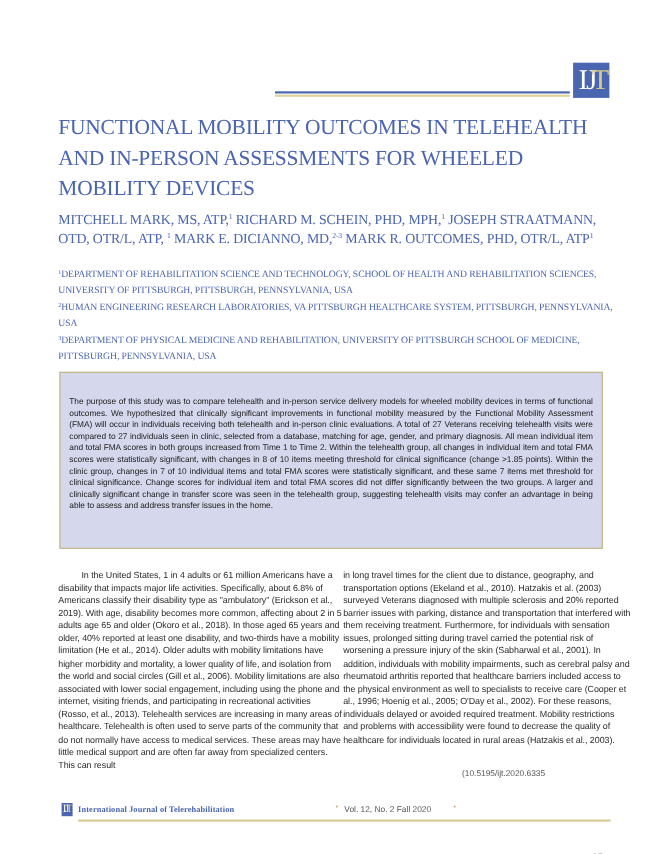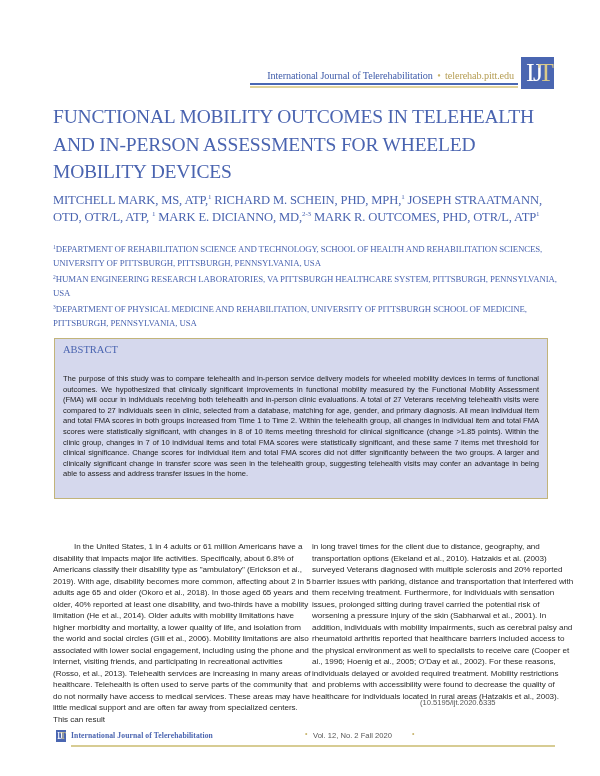--- a/index.html
+++ b/index.html
@@ -27,43 +27,38 @@
     .affils { position: absolute; left: 53px; top: 243px; width: 510px; font-family: "Liberation Serif", serif; font-size: 8.8px; line-height: 13.5px; color: #4a64b0; letter-spacing: -0.1px; }
     .affil { margin-bottom: 3px; }
     .affil sup { font-size: 5.5px; vertical-align: 3px; line-height: 0; }
 
     .abstract-box { position: absolute; left: 54px; top: 338px; width: 494px; height: 161px; background: #d5d8ed; border: 1.5px solid #c2b47a; padding: 4px 8px 0 8px; }
     .abstract-heading { font-family: "Liberation Serif", serif; font-size: 10.5px; color: #4a64b0; line-height: 14px; margin-bottom: 2px; }
     .abstract-text { font-size: 7.6px; line-height: 10.6px; color: #222; text-align: justify; letter-spacing: -0.05px; margin-top: 17px; }
     .keywords { margin-top: 11px; font-size: 7.8px; line-height: 10px; color: #222; font-style: italic; }
     .keywords b { font-weight: bold; }
 
-    .col { position: absolute; top: 541px; width: 258px; font-size: 8.1px; line-height: 11.5px; color: #2a2a2a; letter-spacing: -0.05px; }
+    .col { position: absolute; top: 517px; width: 258px; font-size: 8.1px; line-height: 11.5px; color: #2a2a2a; letter-spacing: -0.05px; }
     .col-left { left: 53px; }
     .col-right { left: 312px; width: 262px; }
     .col-left p { text-indent: 21px; }
 
     .footer-logo { position: absolute; left: 56px; top: 730px; width: 10px; height: 12px; background: #4a66b1; }
     .footer-logo span { position: absolute; font-family: "Liberation Serif", serif; font-size: 10px; line-height: 12px; top: 0; }
     .footer-journal { position: absolute; left: 71px; top: 731px; font-family: "Liberation Serif", serif; font-weight: bold; font-size: 7.6px; color: #4a64b0; letter-spacing: 0.1px; }
     .footer-line { position: absolute; left: 71px; top: 745px; width: 484px; height: 1.5px; background: #d7cc93; }
     .footer-dot { position: absolute; top: 730px; font-size: 7px; color: #c8b46c; }
     .footer-vol { position: absolute; left: 313px; top: 731px; font-family: Liberation Sans, sans-serif; font-size: 7.6px; color: #555; }
     .footer-doi { position: absolute; left: 420px; top: 698px; font-family: Liberation Sans, sans-serif; font-size: 7.6px; color: #555; }
     .footer-page { position: absolute; left: 539px; top: 730px; font-family: "Liberation Serif", serif; font-size: 9px; color: #333; margin-top: 44px; }
   </style>
 </head>
 <body>
 
 <div class="header">
-  <div class="header-text">
-    <span class="header-journal">International Journal of Telerehabilitation</span>
-    <span class="header-sep">•</span>
-    <span class="header-url">telerehab.pitt.edu</span>
-  </div>
   <div class="header-line-blue"></div>
   <div class="header-line-tan"></div>
 </div>
 
 <div class="logo">
   <span class="l-i">I</span>
   <span class="l-j">J</span>
   <span class="l-t">T</span>
 </div>
 
@@ -73,21 +68,20 @@
   <span>MITCHELL MARK, MS, ATP,</span><sup>1</sup><span> RICHARD M. SCHEIN, PHD, MPH,</span><sup>1</sup><span> JOSEPH STRAATMANN, OTD, OTR/L, ATP, </span><sup>1</sup><span> MARK E. DICIANNO, MD,</span><sup>2-3</sup><span> MARK R. OUTCOMES, PHD, OTR/L, ATP</span><sup>1</sup>
 </div>
 
 <div class="affils">
   <div class="affil"><sup>1</sup><span>DEPARTMENT OF REHABILITATION SCIENCE AND TECHNOLOGY, SCHOOL OF HEALTH AND REHABILITATION SCIENCES, UNIVERSITY OF PITTSBURGH, PITTSBURGH, PENNSYLVANIA, USA</span></div>
   <div class="affil"><sup>2</sup><span>HUMAN ENGINEERING RESEARCH LABORATORIES, VA PITTSBURGH HEALTHCARE SYSTEM, PITTSBURGH, PENNSYLVANIA, USA</span></div>
   <div class="affil"><sup>3</sup><span>DEPARTMENT OF PHYSICAL MEDICINE AND REHABILITATION, UNIVERSITY OF PITTSBURGH SCHOOL OF MEDICINE, PITTSBURGH, PENNSYLVANIA, USA</span></div>
 </div>
 
 <div class="abstract-box">
-  <div class="abstract-heading">ABSTRACT</div>
   <div class="abstract-text">The purpose of this study was to compare telehealth and in-person service delivery models for wheeled mobility devices in terms of functional outcomes. We hypothesized that clinically significant improvements in functional mobility measured by the Functional Mobility Assessment (FMA) will occur in individuals receiving both telehealth and in-person clinic evaluations. A total of 27 Veterans receiving telehealth visits were compared to 27 individuals seen in clinic, selected from a database, matching for age, gender, and primary diagnosis. All mean individual item and total FMA scores in both groups increased from Time 1 to Time 2. Within the telehealth group, all changes in individual item and total FMA scores were statistically significant, with changes in 8 of 10 items meeting threshold for clinical significance (change &gt;1.85 points). Within the clinic group, changes in 7 of 10 individual items and total FMA scores were statistically significant, and these same 7 items met threshold for clinical significance. Change scores for individual item and total FMA scores did not differ significantly between the two groups. A larger and clinically significant change in transfer score was seen in the telehealth group, suggesting telehealth visits may confer an advantage in being able to assess and address transfer issues in the home.</div>
 </div>
 
 <div class="col col-left">
   <p>In the United States, 1 in 4 adults or 61 million Americans have a disability that impacts major life activities. Specifically, about 6.8% of Americans classify their disability type as "ambulatory" (Erickson et al., 2019). With age, disability becomes more common, affecting about 2 in 5 adults age 65 and older (Okoro et al., 2018). In those aged 65 years and older, 40% reported at least one disability, and two-thirds have a mobility limitation (He et al., 2014). Older adults with mobility limitations have higher morbidity and mortality, a lower quality of life, and isolation from the world and social circles (Gill et al., 2006). Mobility limitations are also associated with lower social engagement, including using the phone and internet, visiting friends, and participating in recreational activities (Rosso, et al., 2013). Telehealth services are increasing in many areas of healthcare. Telehealth is often used to serve parts of the community that do not normally have access to medical services. These areas may have little medical support and are often far away from specialized centers. This can result</p>
 </div>
 <div class="col col-right">
   <p>in long travel times for the client due to distance, geography, and transportation options (Ekeland et al., 2010). Hatzakis et al. (2003) surveyed Veterans diagnosed with multiple sclerosis and 20% reported barrier issues with parking, distance and transportation that interfered with them receiving treatment. Furthermore, for individuals with sensation issues, prolonged sitting during travel carried the potential risk of worsening a pressure injury of the skin (Sabharwal et al., 2001). In addition, individuals with mobility impairments, such as cerebral palsy and rheumatoid arthritis reported that healthcare barriers included access to the physical environment as well to specialists to receive care (Cooper et al., 1996; Hoenig et al., 2005; O'Day et al., 2002). For these reasons, individuals delayed or avoided required treatment. Mobility restrictions and problems with accessibility were found to decrease the quality of healthcare for individuals located in rural areas (Hatzakis et al., 2003).</p>
 </div>
 

